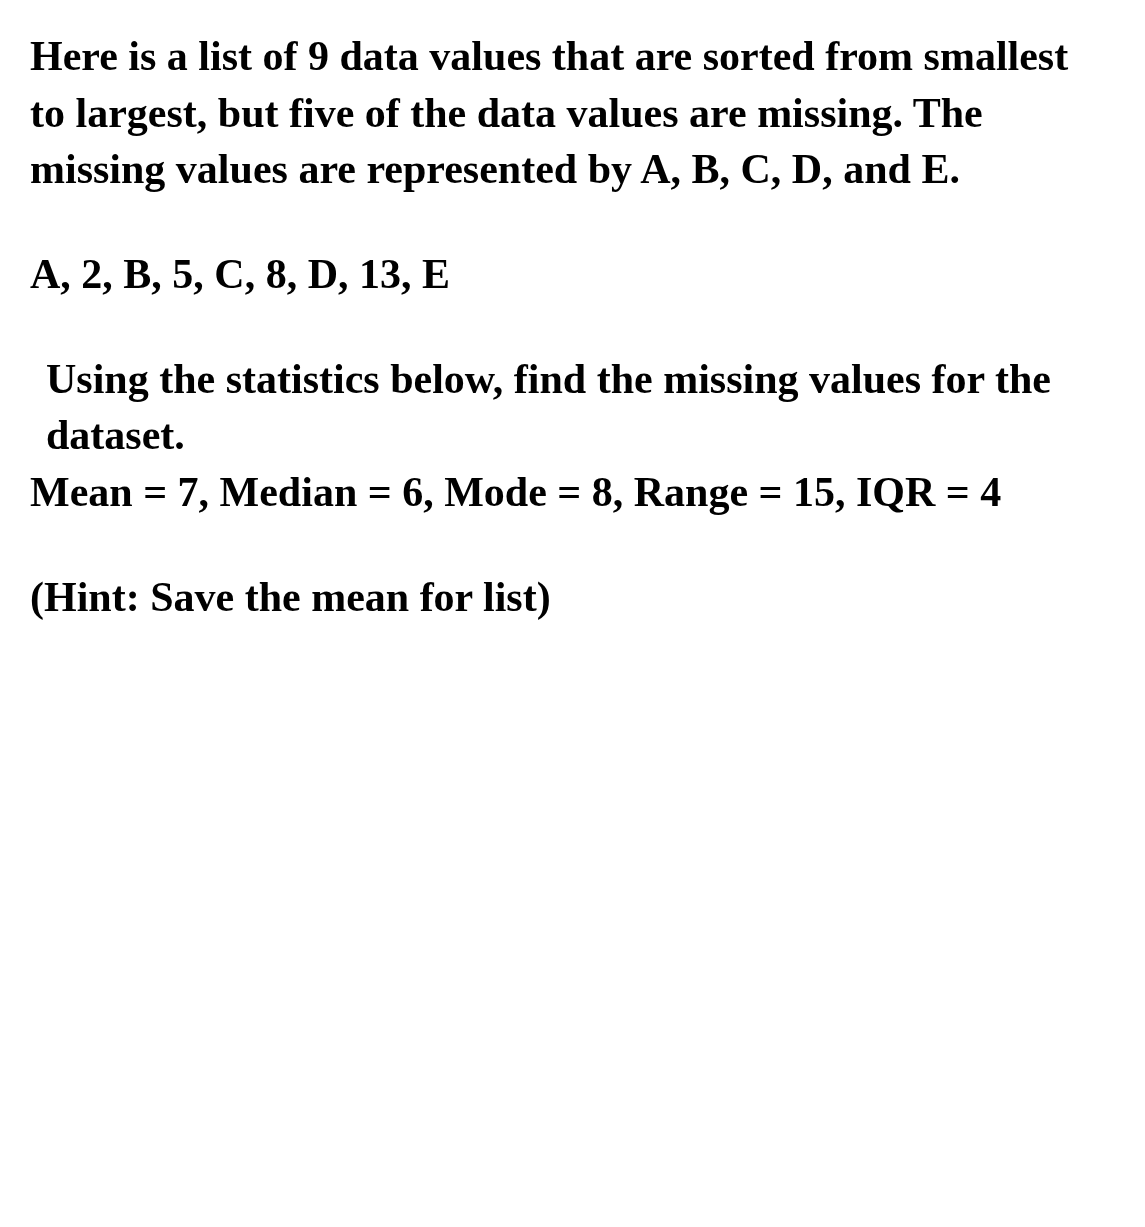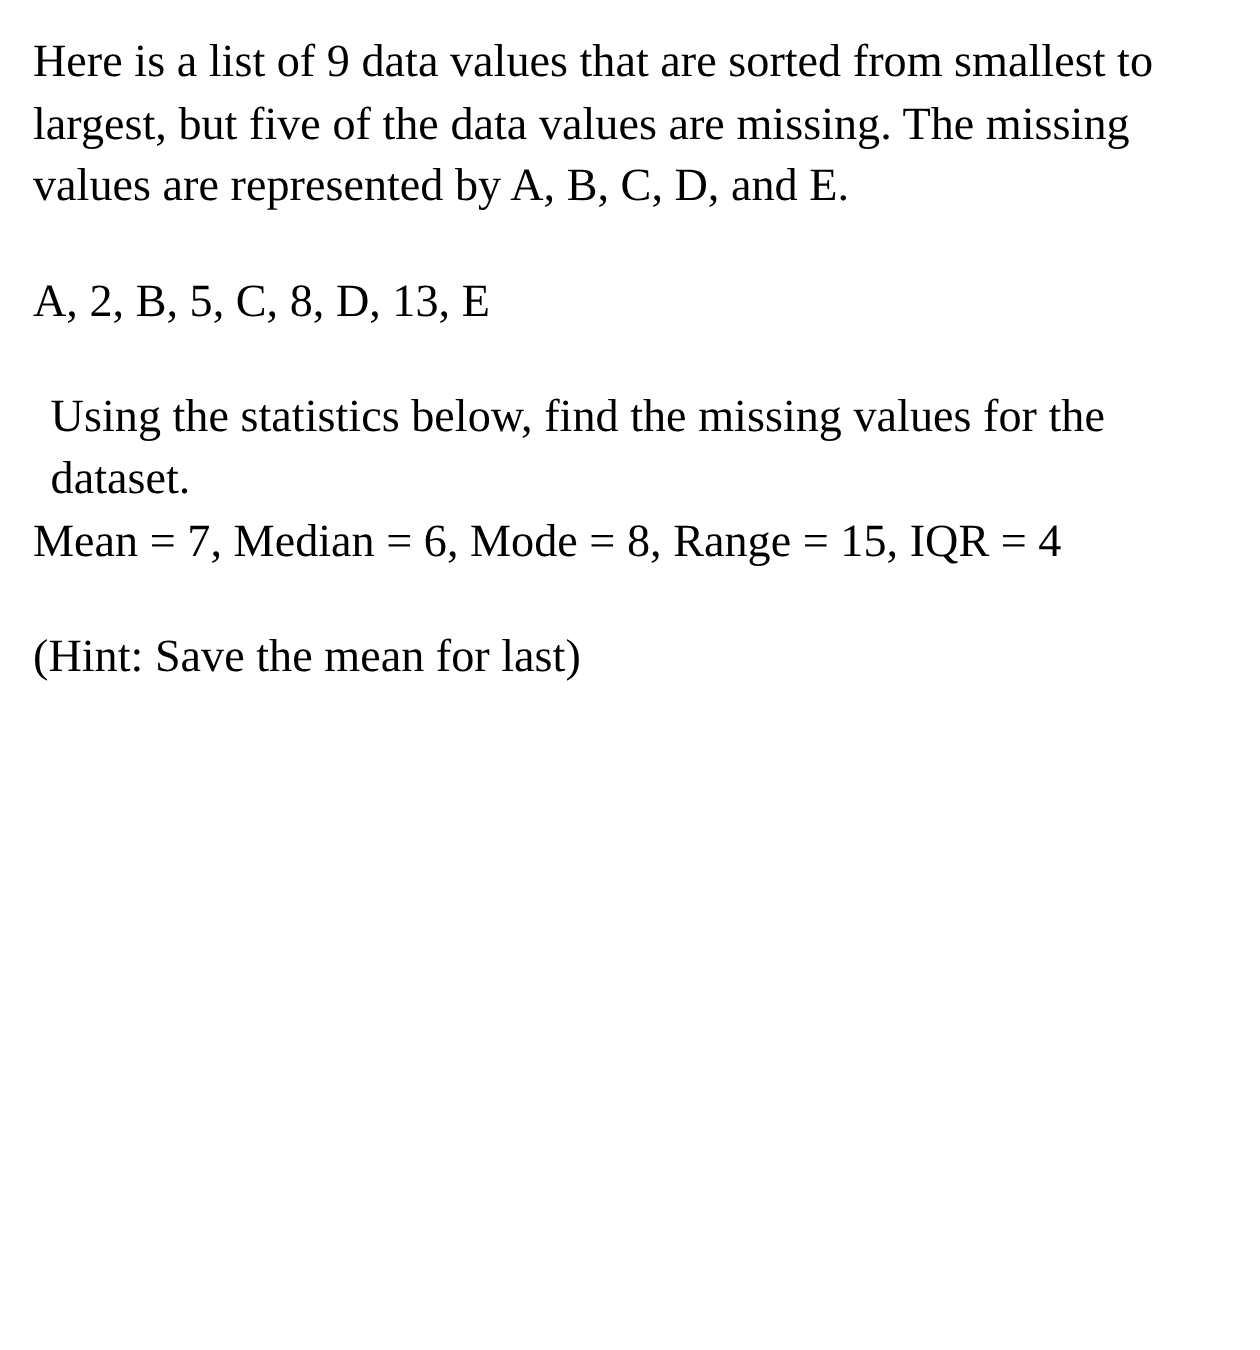--- a/index.html
+++ b/index.html
@@ -11,28 +11,29 @@
     font-family: Georgia, 'Times New Roman', Times, serif;
     color: #000000;
     font-size: 42px;
     line-height: 1.35;
     padding: 28px 32px 40px 30px;
     width: 1145px;
     box-sizing: border-box;
   }
   .para {
     margin: 0 0 48px 0;
+    font-weight: bold;
   }
   .para:last-child {
     margin-bottom: 0;
   }
 </style>
 </head>
 <body>
 
 <p class="para">Here is a list of 9 data values that are sorted from smallest to largest, but five of the data values are missing. The missing values are represented by A, B, C, D, and E.</p>
 
 <p class="para">A, 2, B, 5, C, 8, D, 13, E</p>
 
 <p class="para" style="margin-bottom:0;margin-left:16px;">Using the statistics below, find the missing values for the dataset.</p>
 <p class="para">Mean = 7, Median = 6, Mode = 8, Range = 15, IQR = 4</p>
 
-<p class="para">(Hint: Save the mean for last)</p>
+<p class="para">(Hint: Save the mean for list)</p>
 
 </body></html>

